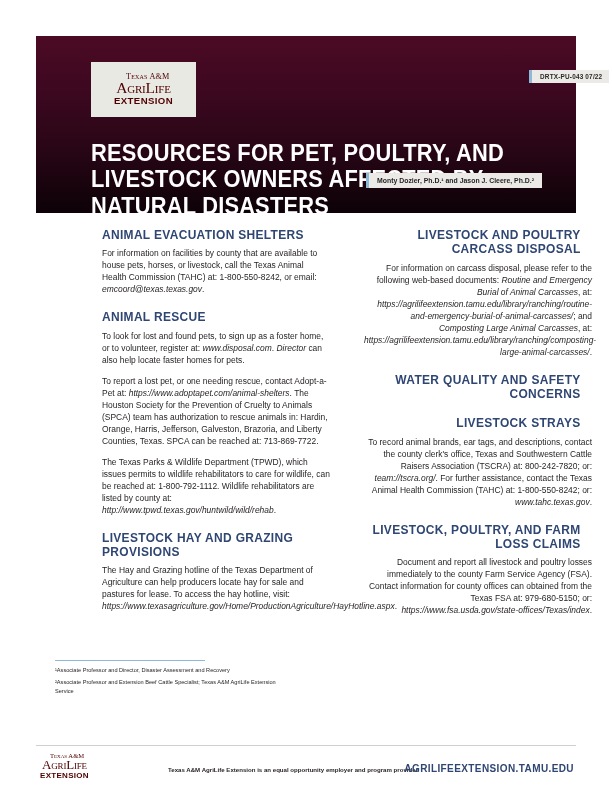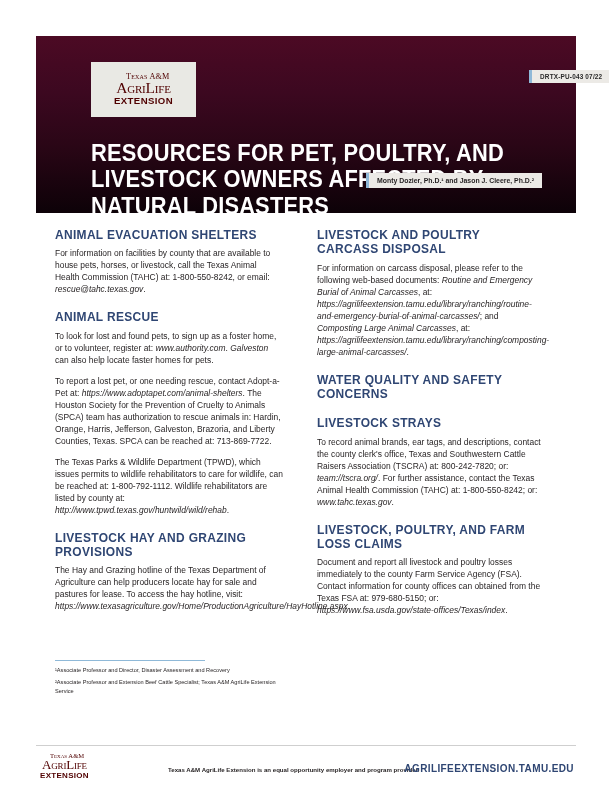--- a/index.html
+++ b/index.html
@@ -69,23 +69,23 @@
     border-left:3px solid #8fb9d8;
     padding:4px 8px 4px 8px;
     font-size:6.9px;font-weight:700;color:#231f20;
     white-space:nowrap;
   }
 
   
   .cols{
     position:absolute;left:55px;top:228px;width:505px;
   }
-  .col{position:absolute;top:0;width:228px;}
+  .col{position:absolute;top:0;width:228px;margin-left:47px;}
   .col-left{left:0;}
-  .col-right{left:262px;}
+  .col-right{left:262px;text-align:right;}
 
   h2.sec{
     font-family:"Liberation Sans Narrow","Liberation Sans",sans-serif;
     font-weight:700;
     color:#2f4673;
     font-size:12.6px;
     line-height:1.14;
     letter-spacing:.35px;
     margin:0 0 5px 0;
     text-transform:uppercase;
@@ -159,24 +159,24 @@
     <div class="banner-title">RESOURCES FOR PET, POULTRY, AND LIVESTOCK OWNERS AFFECTED BY NATURAL DISASTERS</div>
   </div>
 
   <div class="byline">Monty Dozier, Ph.D.¹ and Jason J. Cleere, Ph.D.²</div>
 
   <div class="cols">
 
     <div class="col col-left">
 
       <h2 class="sec">ANIMAL EVACUATION SHELTERS</h2>
-      <p class="body">For information on facilities by county that are available to house pets, horses, or livestock, call the Texas Animal Health Commission (TAHC) at: 1-800-550-8242, or email: <i>rescue@tahc.texas.gov</i>.</p>
+      <p class="body">For information on facilities by county that are available to house pets, horses, or livestock, call the Texas Animal Health Commission (TAHC) at: 1-800-550-8242, or email: <i>emcoord@texas.texas.gov</i>.</p>
 
       <h2 class="sec spaced">ANIMAL RESCUE</h2>
-      <p class="body">To look for lost and found pets, to sign up as a foster home, or to volunteer, register at: <i>www.authority.com</i>. <i>Galveston</i> can also help locate faster homes for pets.</p>
+      <p class="body">To look for lost and found pets, to sign up as a foster home, or to volunteer, register at: <i>www.disposal.com</i>. <i>Director</i> can also help locate faster homes for pets.</p>
       <p class="body">To report a lost pet, or one needing rescue, contact Adopt-a-Pet at: <i>https://www.adoptapet.com/animal-shelters</i>. The Houston Society for the Prevention of Cruelty to Animals (SPCA) team has authorization to rescue animals in: Hardin, Orange, Harris, Jefferson, Galveston, Brazoria, and Liberty Counties, Texas. SPCA can be reached at: 713-869-7722.</p>
       <p class="body">The Texas Parks &amp; Wildlife Department (TPWD), which issues permits to wildlife rehabilitators to care for wildlife, can be reached at: 1-800-792-1112. Wildlife rehabilitators are listed by county at: <i>http://www.tpwd.texas.gov/huntwild/wild/rehab</i>.</p>
 
       <h2 class="sec spaced">LIVESTOCK HAY AND GRAZING PROVISIONS</h2>
       <p class="body">The Hay and Grazing hotline of the Texas Department of Agriculture can help producers locate hay for sale and pastures for lease. To access the hay hotline, visit: <i>https://www.texasagriculture.gov/Home/ProductionAgriculture/HayHotline.aspx</i>.</p>
 
     </div>
 
     <div class="col col-right">
 

